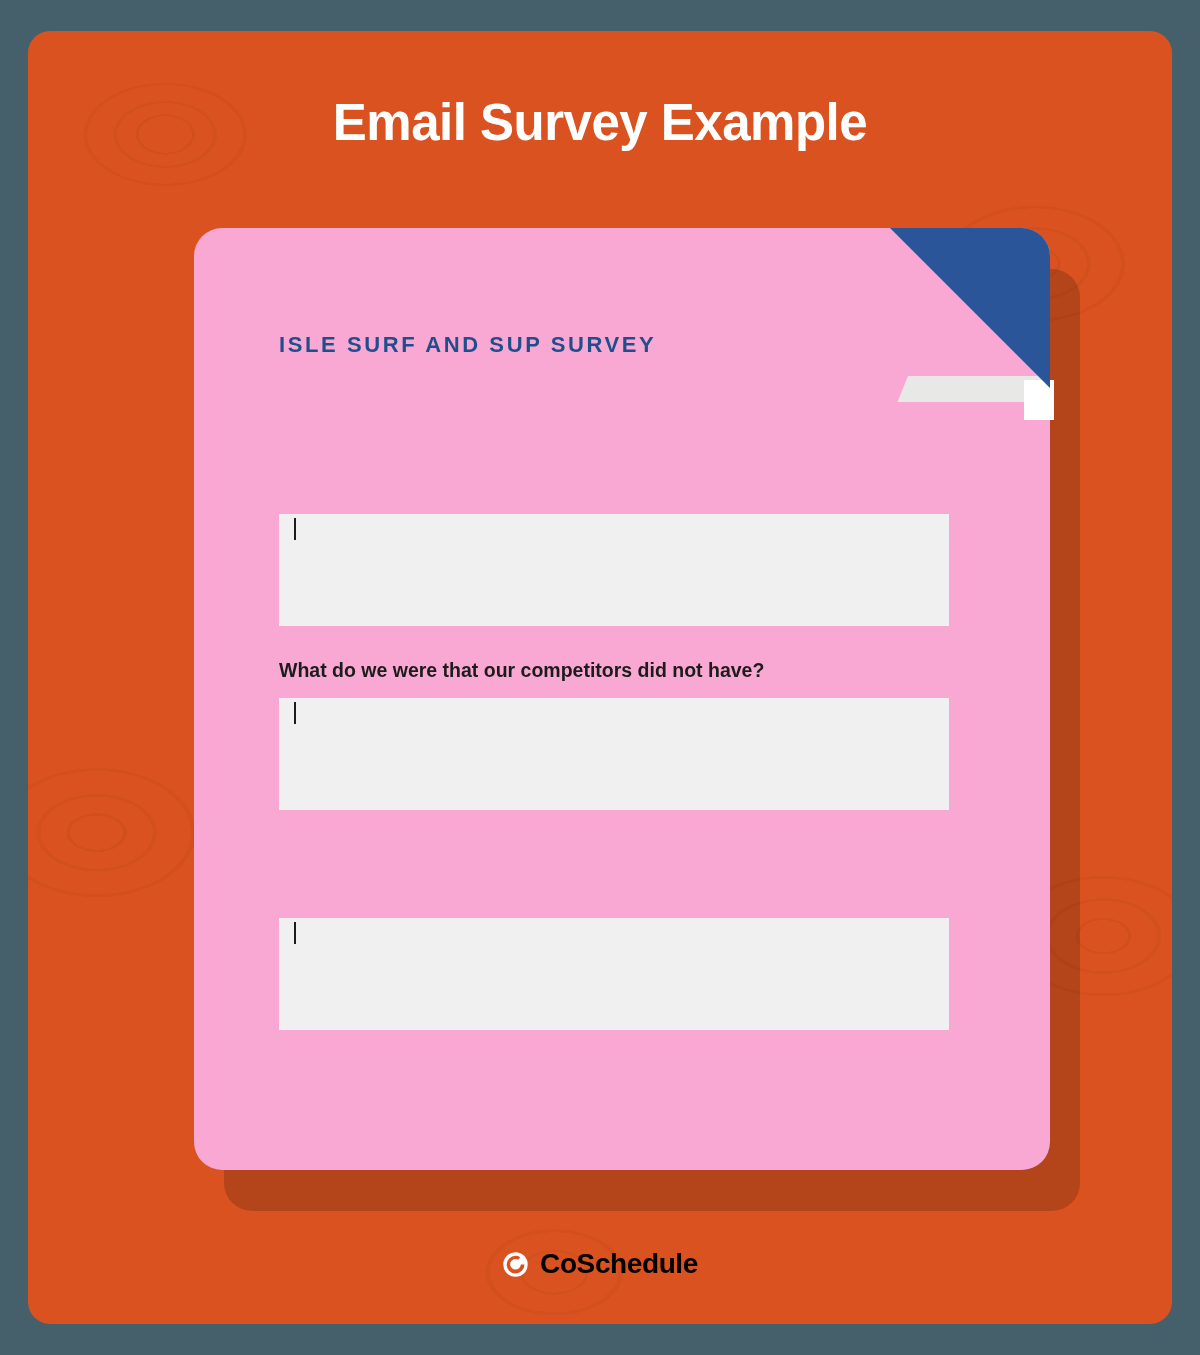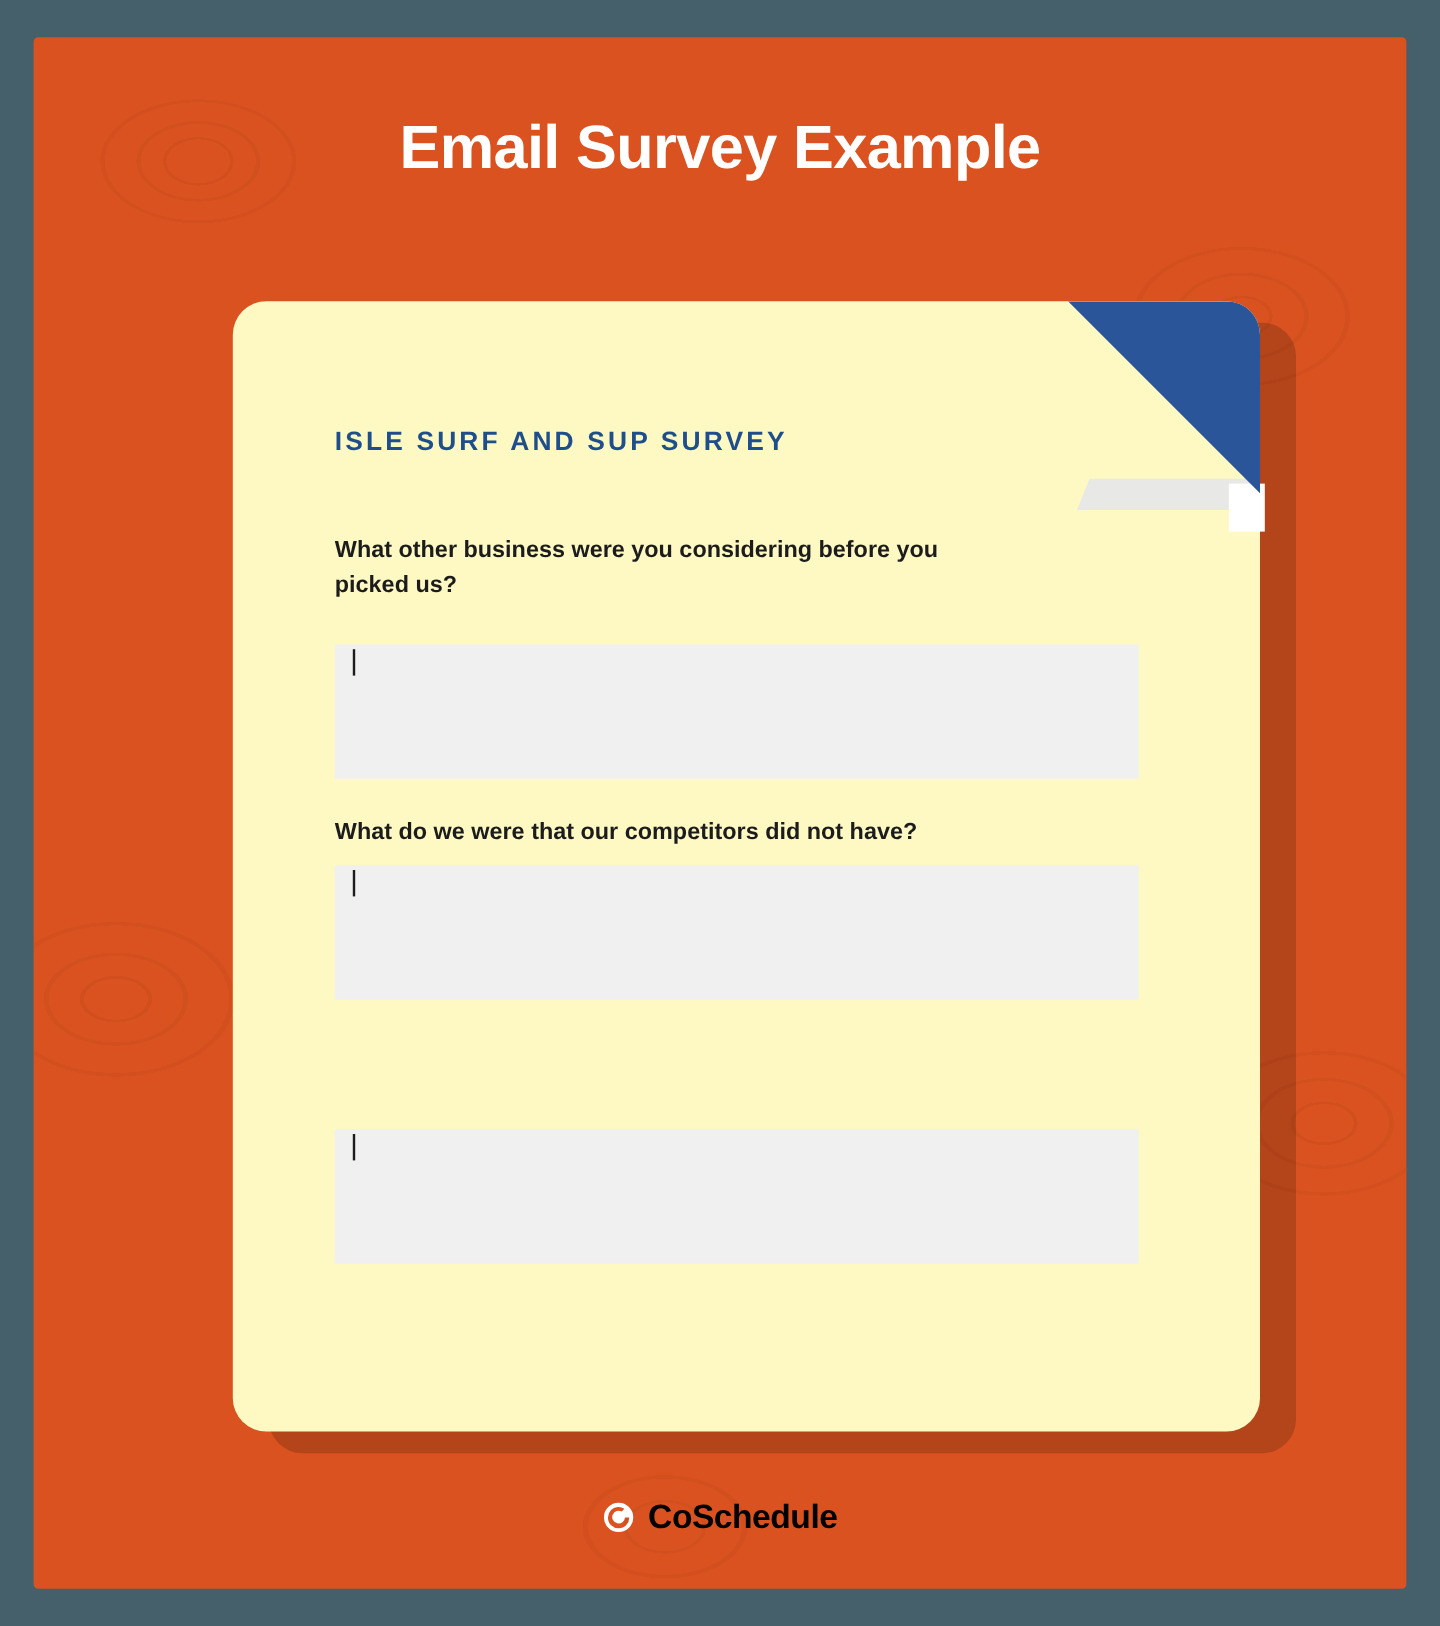--- a/index.html
+++ b/index.html
@@ -14,21 +14,21 @@
     overflow: hidden;
   }
 
   #frame {
     position: absolute;
     left: 28px;
     top: 31px;
     width: 1144px;
     height: 1293px;
     background: #d9521f;
-    border-radius: 4px;
+    border-radius: 22px;
     overflow: hidden;
   }
 
   
   #texture {
     position: absolute;
     inset: 0;
     opacity: 0.55;
     background-image:
       radial-gradient(ellipse 70px 48px at 12% 8%, transparent 0 38%, rgba(0,0,0,0.07) 38% 42%, transparent 42%),
@@ -68,24 +68,24 @@
     top: 238px;
     width: 856px;
     height: 942px;
     background: rgba(0,0,0,0.17);
     border-radius: 28px;
   }
 
   #card {
     position: absolute;
     left: 166px;
-    top: 220px;
+    top: 197px;
     width: 856px;
     height: 942px;
-    background: #fef9c3;
+    background: #f9a8d4;
     border-radius: 28px;
   }
 
   
   #fold-triangle {
     position: absolute;
     right: 0;
     top: 0;
     width: 0;
     height: 0;
@@ -201,21 +201,20 @@
 
   <div id="card-shadow"></div>
 
   <div id="card">
     <div id="fold-under"></div>
     <div id="fold-mask"></div>
     <div id="fold-triangle"></div>
 
     <div id="survey-title">ISLE SURF AND SUP SURVEY</div>
 
-    <div class="question" id="q1">What other business were you considering before you picked us?</div>
     <textarea class="answer-box" id="a1" placeholder="" style=""></textarea>
     <div class="caret" id="c1"></div>
 
     <div class="question" id="q2">What do we were that our competitors did not have?</div>
     <textarea class="answer-box" id="a2" placeholder="" style=""></textarea>
     <div class="caret" id="c2"></div>
 
     <textarea class="answer-box" id="a3" placeholder="" style=""></textarea>
     <div class="caret" id="c3"></div>
   </div>

